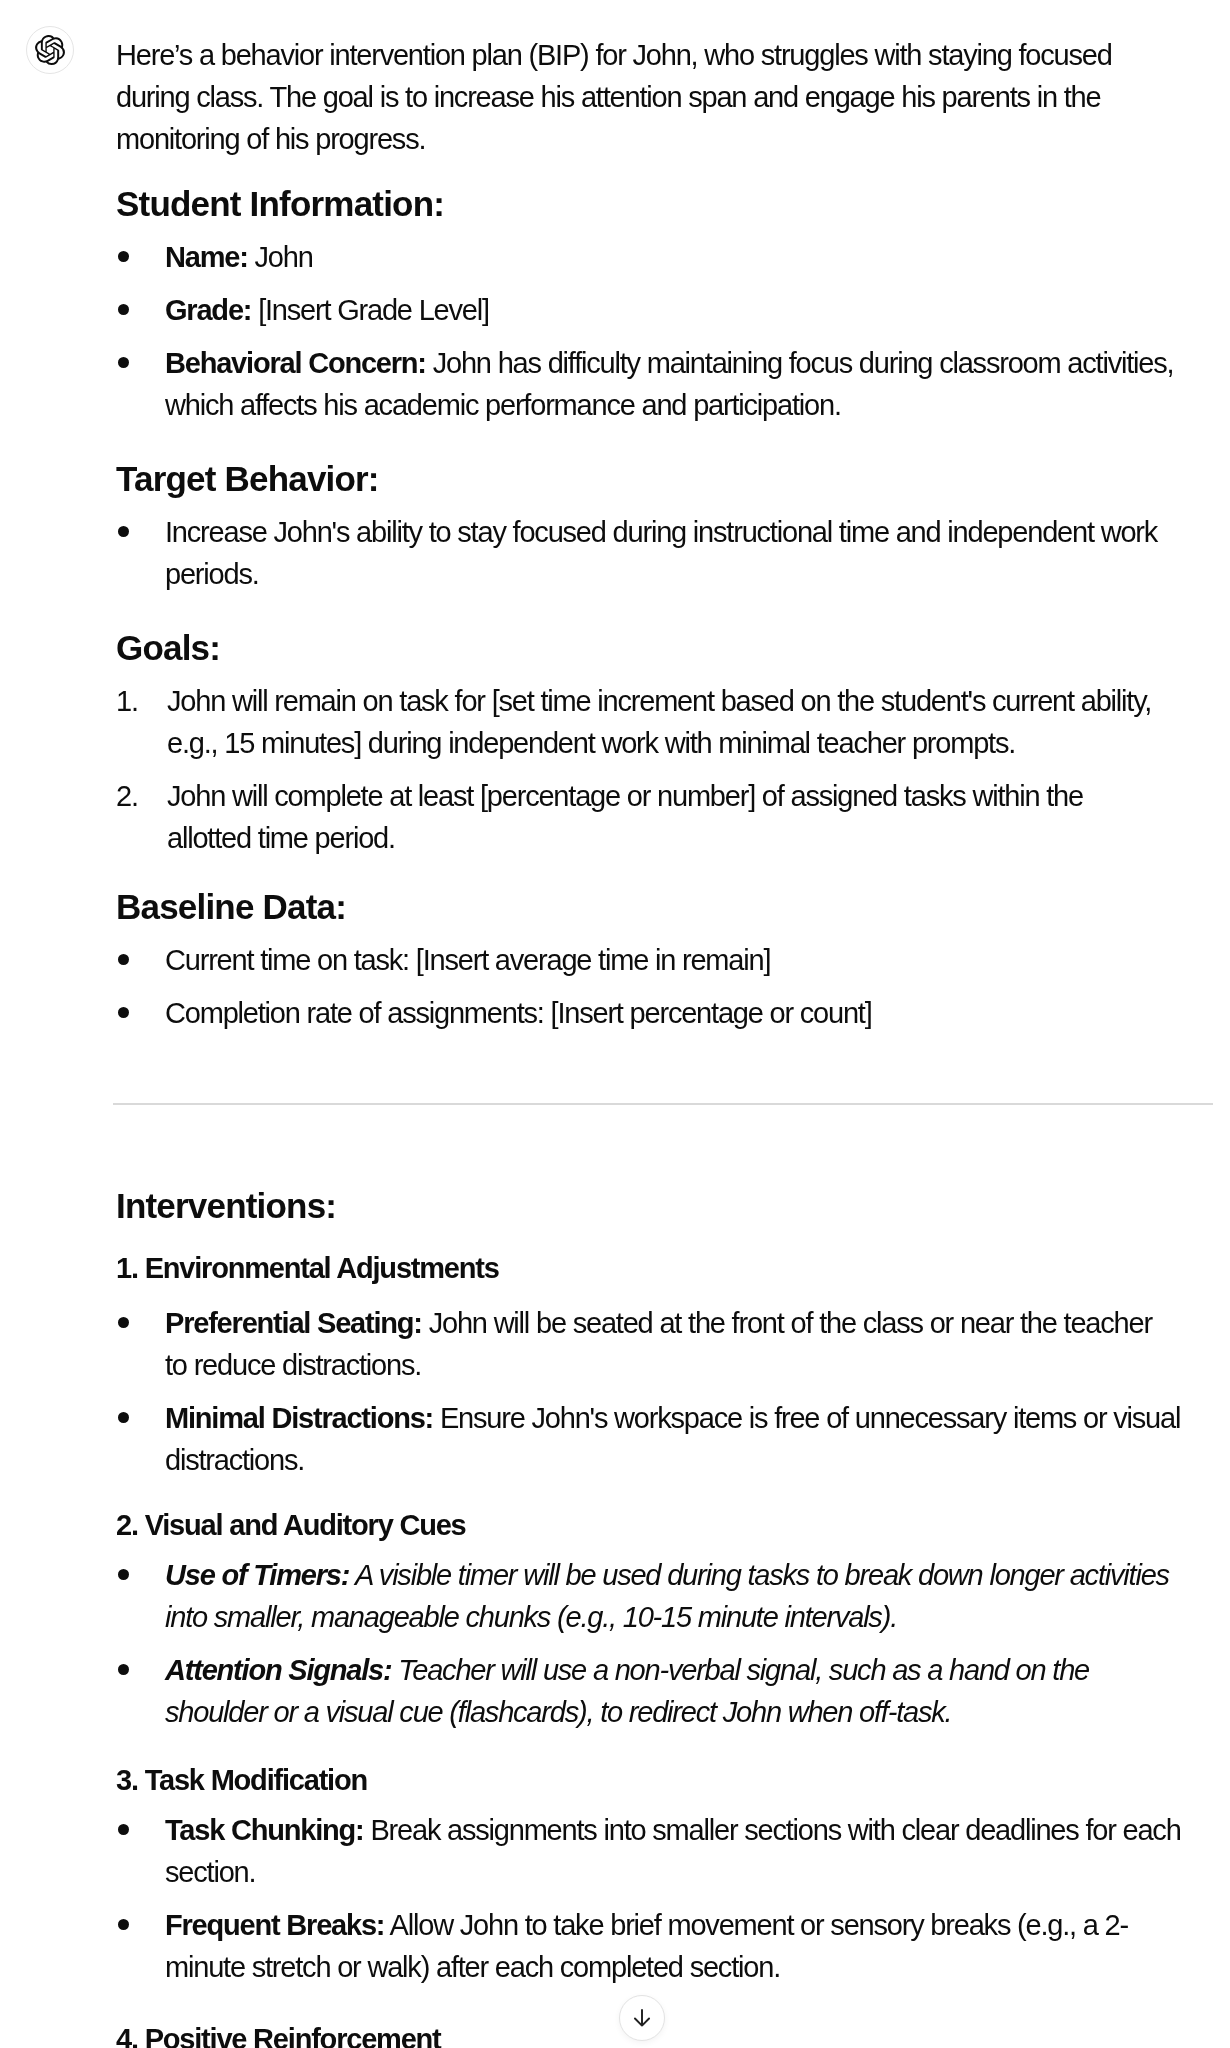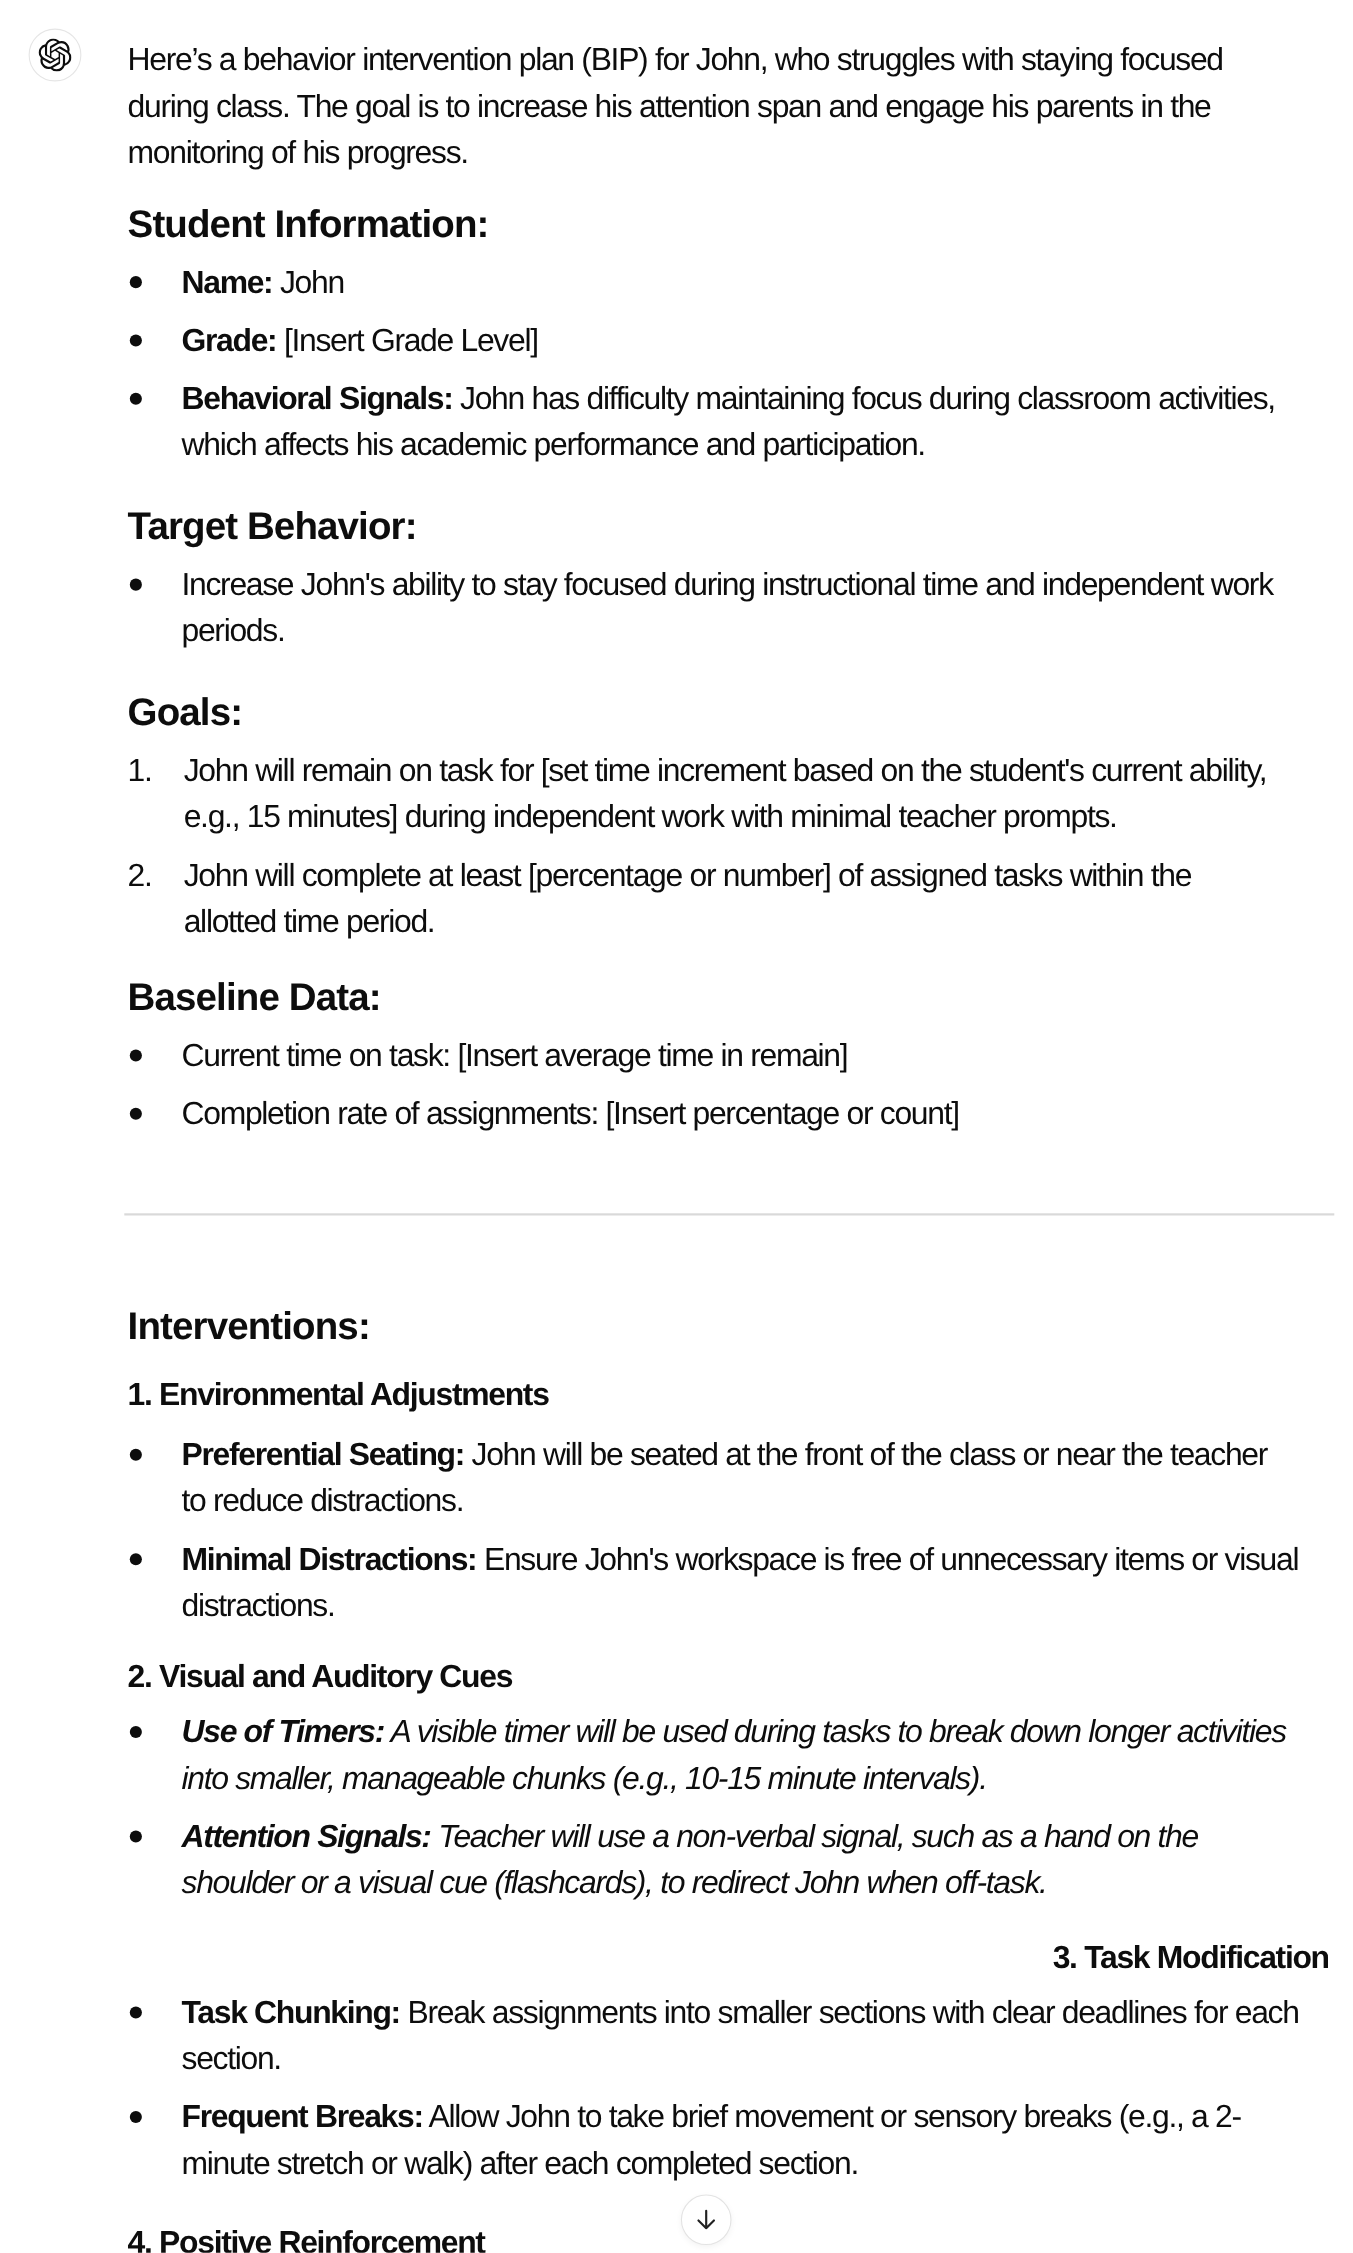--- a/index.html
+++ b/index.html
@@ -30,21 +30,21 @@
   h3.s3{margin-top:31px;}
   ol.l3{margin-top:10px;}
   h3.s4{margin-top:26px;}
   ul.l4{margin-top:10px;}
   hr.divider{border:none;border-top:2px solid #d9d9d9;margin:69px 0 0 -3px;width:1100px;}
   h3.s5{margin-top:79px;}
   h4.g1{margin-top:19px;}
   ul.l5{margin-top:13px;}
   h4.g2{margin-top:23px;}
   ul.l6{margin-top:8px;font-style:italic;}
-  h4.g3{margin-top:26px;text-align:right;}
+  h4.g3{margin-top:26px;}
   ul.l7{margin-top:8px;}
   h4.g4{margin-top:30px;}
   li{position:relative;padding-left:49px;}
   li+li{margin-top:11px;}
   ul li::before{
     content:"";position:absolute;left:2px;top:15px;width:11px;height:11px;
     border-radius:50%;background:#0d0d0d;
   }
   ol{counter-reset:n;}
   ol li{padding-left:51px;counter-increment:n;}
@@ -71,21 +71,21 @@
 
   <div class="content">
     <p class="intro">Here’s a behavior intervention plan (BIP) for John, who struggles with staying focused
 during class. The goal is to increase his attention span and engage his parents in the
 monitoring of his progress.</p>
 
     <h3 class="s1">Student Information:</h3>
     <ul class="l1">
       <li><span class="b">Name:</span><span> John</span></li>
       <li><span class="b">Grade:</span><span> [Insert Grade Level]</span></li>
-      <li><span class="b">Behavioral Signals:</span><span> John has difficulty maintaining focus during classroom activities,
+      <li><span class="b">Behavioral Concern:</span><span> John has difficulty maintaining focus during classroom activities,
 which affects his academic performance and participation.</span></li>
     </ul>
 
     <h3 class="s2">Target Behavior:</h3>
     <ul class="l2">
       <li><span>Increase John's ability to stay focused during instructional time and independent work
 periods.</span></li>
     </ul>
 
     <h3 class="s3">Goals:</h3>

